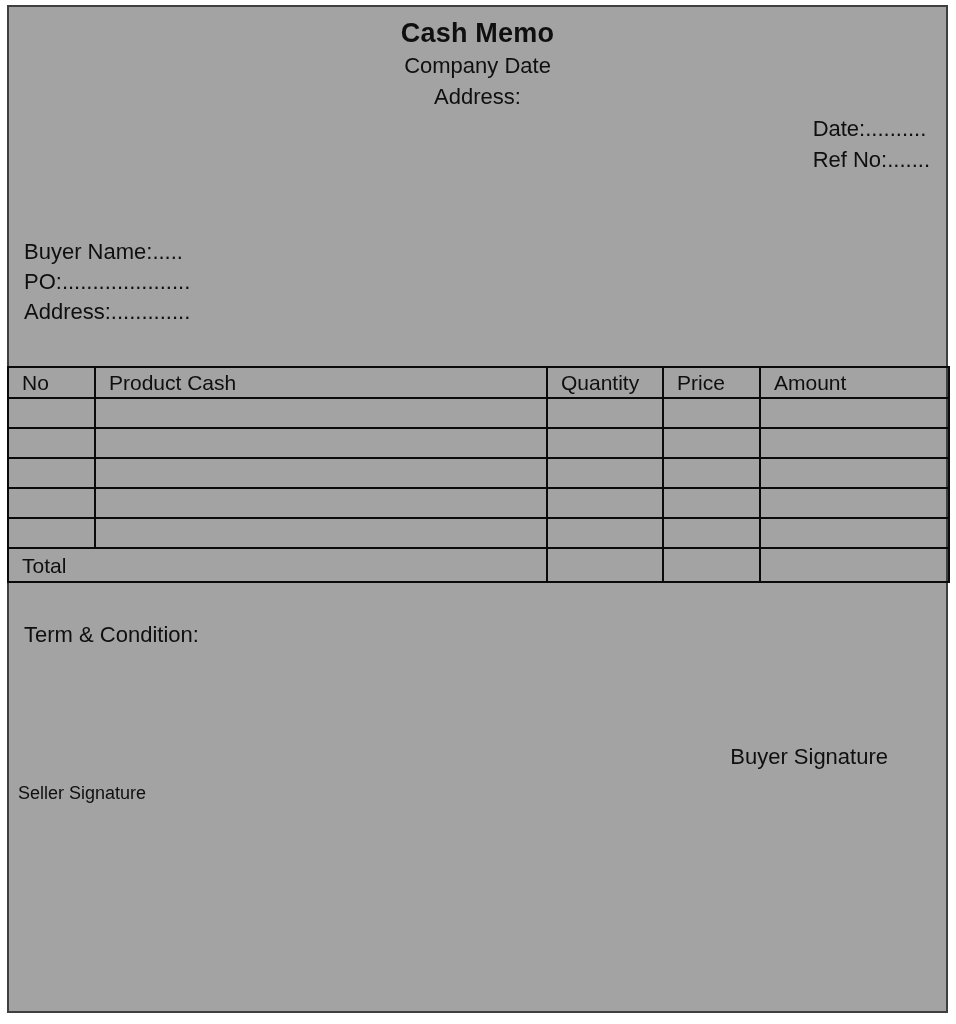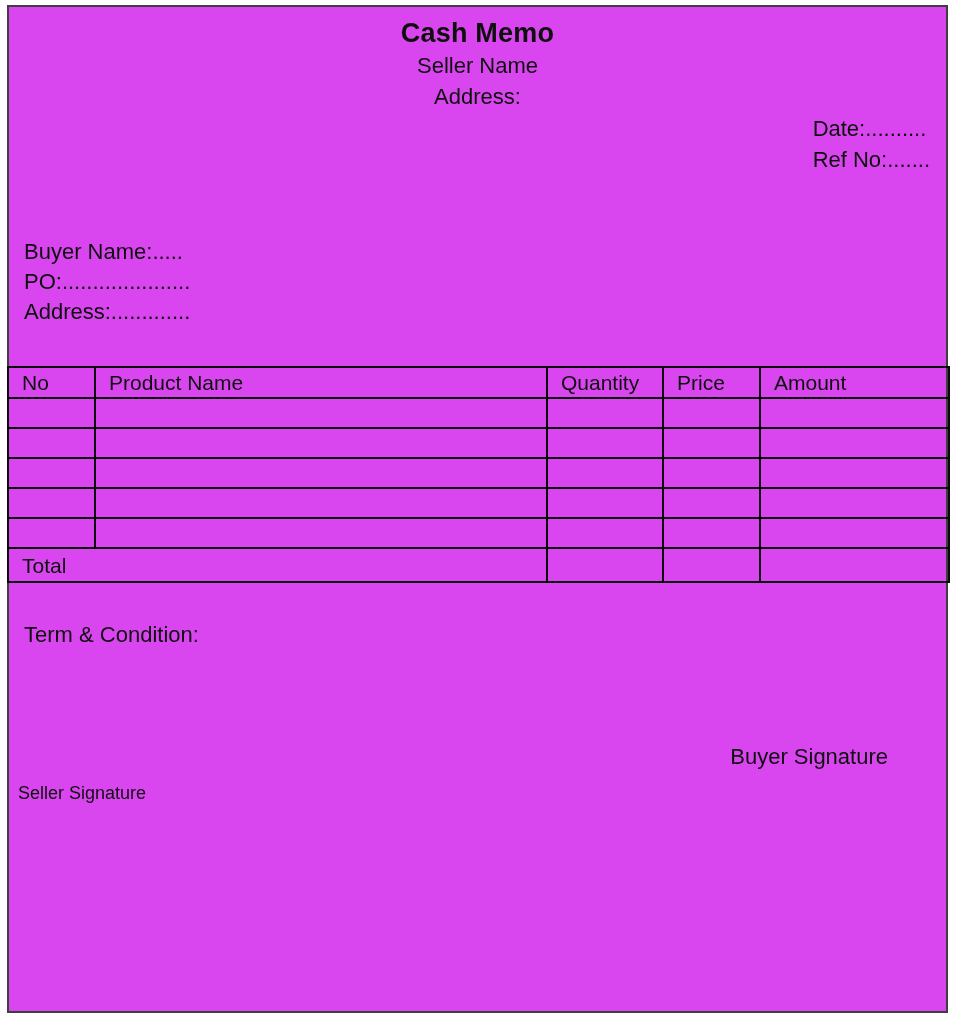--- a/index.html
+++ b/index.html
@@ -10,21 +10,21 @@
     color: #0f0f0f;
     overflow: hidden;
   }
   .canvas { position: relative; width: 956px; height: 1024px; background: #fff; }
 
   .page-box {
     position: absolute;
     left: 7px; top: 5px;
     width: 941px; height: 1008px;
     border: 2px solid #3f3f3f;
-    background: #d946ef;
+    background: #a3a3a3;
   }
 
   .doc-header {
     position: absolute;
     top: 10px; left: 0; width: 100%;
     text-align: center;
   }
   .doc-title {
     font-size: 27px;
     font-weight: 700;
@@ -93,21 +93,21 @@
   }
 </style>
 </head>
 <body>
 
 <div class="canvas">
   <div class="page-box">
 
     <div class="doc-header">
       <div class="doc-title">Cash Memo</div>
-      <div class="doc-company">Seller Name</div>
+      <div class="doc-company">Company Date</div>
       <div class="doc-address">Address:</div>
     </div>
 
     <div class="date-block">
       <div>Date:..........</div>
       <div>Ref No:.......</div>
     </div>
 
     <div class="buyer-block">
       <div>Buyer Name:.....</div>
@@ -119,21 +119,21 @@
       <colgroup>
         <col class="c-no">
           <col class="c-product">
           <col class="c-qty">
           <col class="c-price">
           <col class="c-amount">
       </colgroup>
       <thead>
         <tr>
           <th>No</th>
-          <th>Product Name</th>
+          <th>Product Cash</th>
           <th>Quantity</th>
           <th>Price</th>
           <th>Amount</th>
         </tr>
       </thead>
       <tbody>
         <tr>
           <td></td>
           <td></td>
           <td></td>

